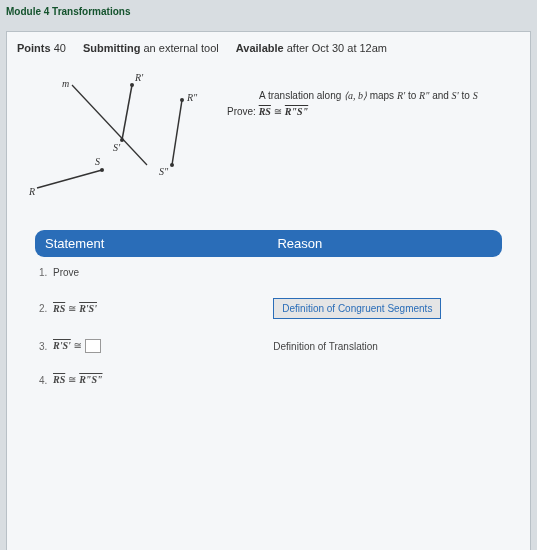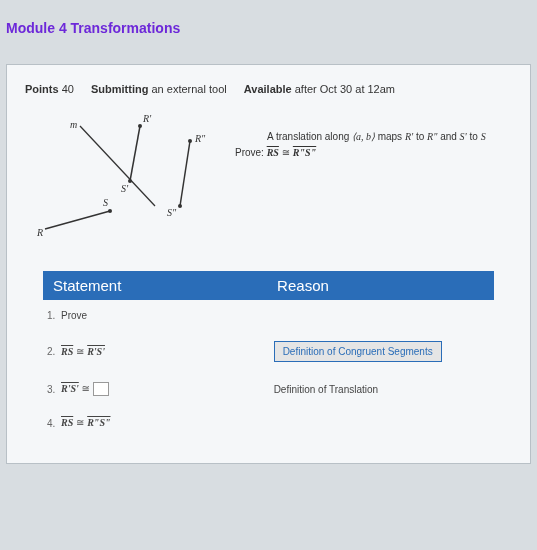--- a/index.html
+++ b/index.html
@@ -6,31 +6,31 @@
   body {
     width: 537px;
     height: 550px;
     background: #d8dde1;
     font-family: Arial, sans-serif;
     font-size: 11px;
     color: #333;
     overflow: hidden;
   }
   .page-title {
-    font-size: 14px;
+    font-size: 10px;
     font-weight: bold;
-    color: #6d28d9;
-    padding: 20px 6px;
+    color: #14532d;
+    padding: 6px 6px;
   }
   .content-area {
     margin: 8px 6px 0 6px;
     background: #f5f7f9;
     border: 1px solid #b8c0c6;
-    padding: 18px;
-    height: 400px;
+    padding: 10px;
+    height: 520px;
   }
   .meta-row {
     font-size: 11px;
     color: #333;
     margin-bottom: 16px;
   }
   .meta-row b { font-weight: bold; }
   .meta-row .group { margin-right: 14px; }
 
   .figure-row {
@@ -52,22 +52,23 @@
   .overline { text-decoration: overline; font-weight: bold; }
   .ital { font-style: italic; font-family: 'Times New Roman', serif; }
 
   .proof-table {
     margin: 0 18px;
   }
   .proof-header {
     background: #2a6db8;
     color: #fff;
     display: flex;
-    font-size: 15px;
+    font-size: 13px;
     padding: 6px 10px;
+    border-radius: 9px;
   }
   .proof-header .col1 { flex: 0 0 52%; }
   .proof-header .col2 { flex: 1; }
 
   .proof-row {
     display: flex;
     align-items: center;
     padding: 10px 4px;
     font-size: 10px;
     color: #444;

